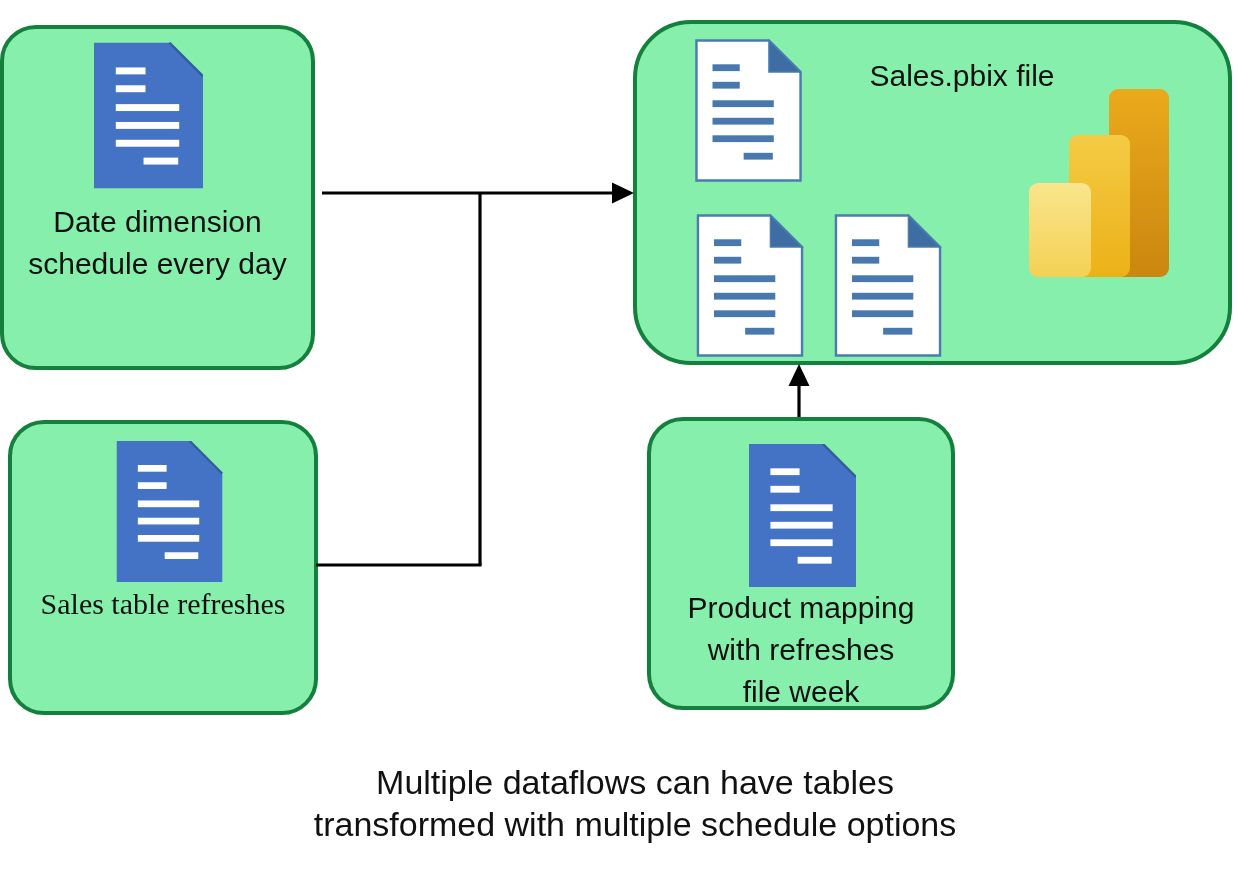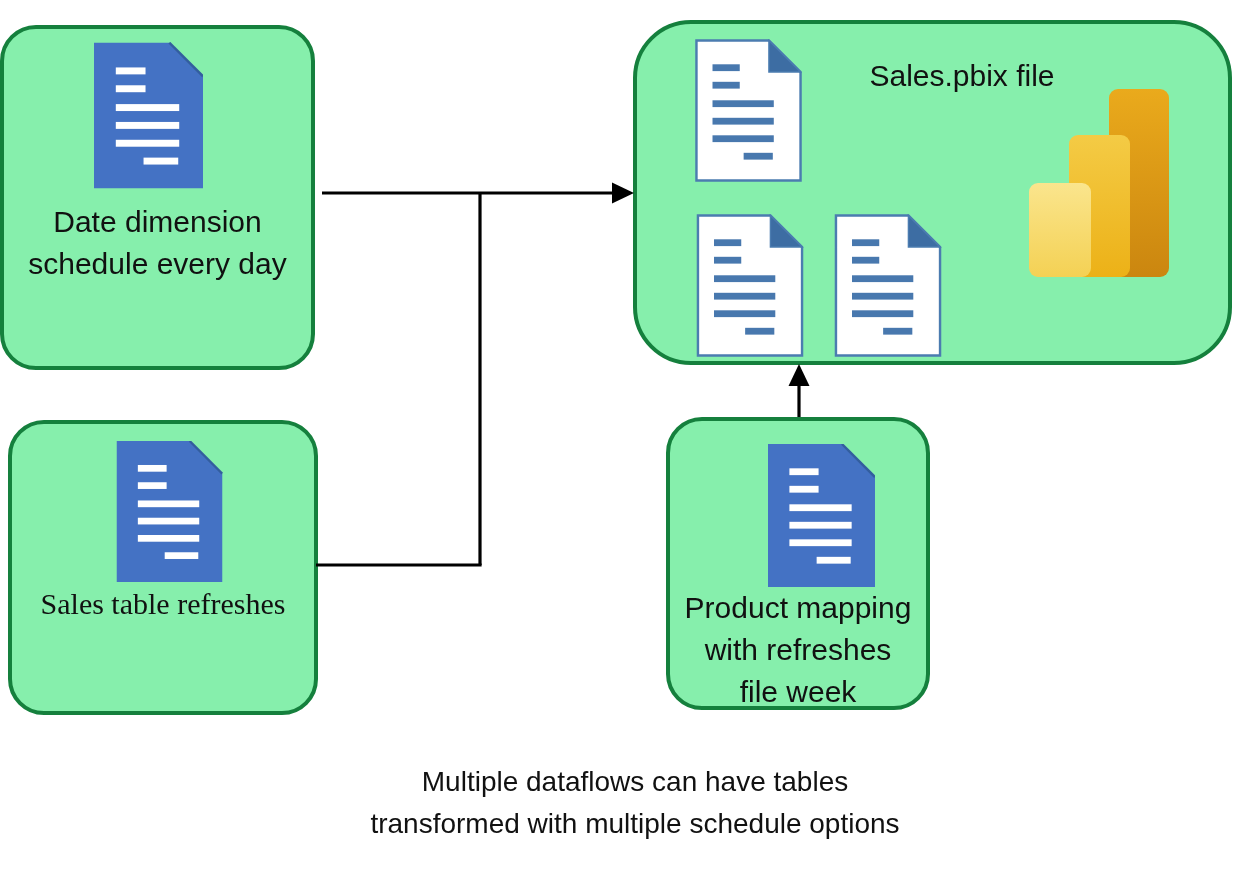--- a/index.html
+++ b/index.html
@@ -14,21 +14,21 @@
   }
   .node {
     position: absolute;
     border: 4px solid #15803d;
     border-radius: 36px;
     background: #86efac;
     box-sizing: border-box;
   }
   #box-date    { left: 0;   top: 25px;  width: 315px; height: 345px; }
   #box-sales   { left: 8px;   top: 420px; width: 310px; height: 295px; font-family: Liberation Serif, serif; }
-  #box-product { left: 666px; top: 417px; width: 264px; height: 293px; }
+  #box-product { left: 647px; top: 417px; width: 308px; height: 293px; }
   #box-pbix    { left: 633px; top: 20px;  width: 599px; height: 345px; border-radius: 58px; }
 
   .node-label {
     position: absolute;
     left: 0; right: 0;
     text-align: center;
     font-size: 30px;
     line-height: 42px;
     color: #111111;
     white-space: nowrap;
@@ -61,21 +61,21 @@
     position: absolute;
     left: 0; top: 0;
     width: 1238px; height: 874px;
     pointer-events: none;
   }
 
   .caption {
     position: absolute;
     left: 285px; top: 761px; width: 700px;
     text-align: center;
-    font-size: 28px;
+    font-size: 34px;
     line-height: 42px;
     color: #111111;
     white-space: nowrap;
   }
 </style>
 </head>
 <body>
 
 <div class="canvas">
 

